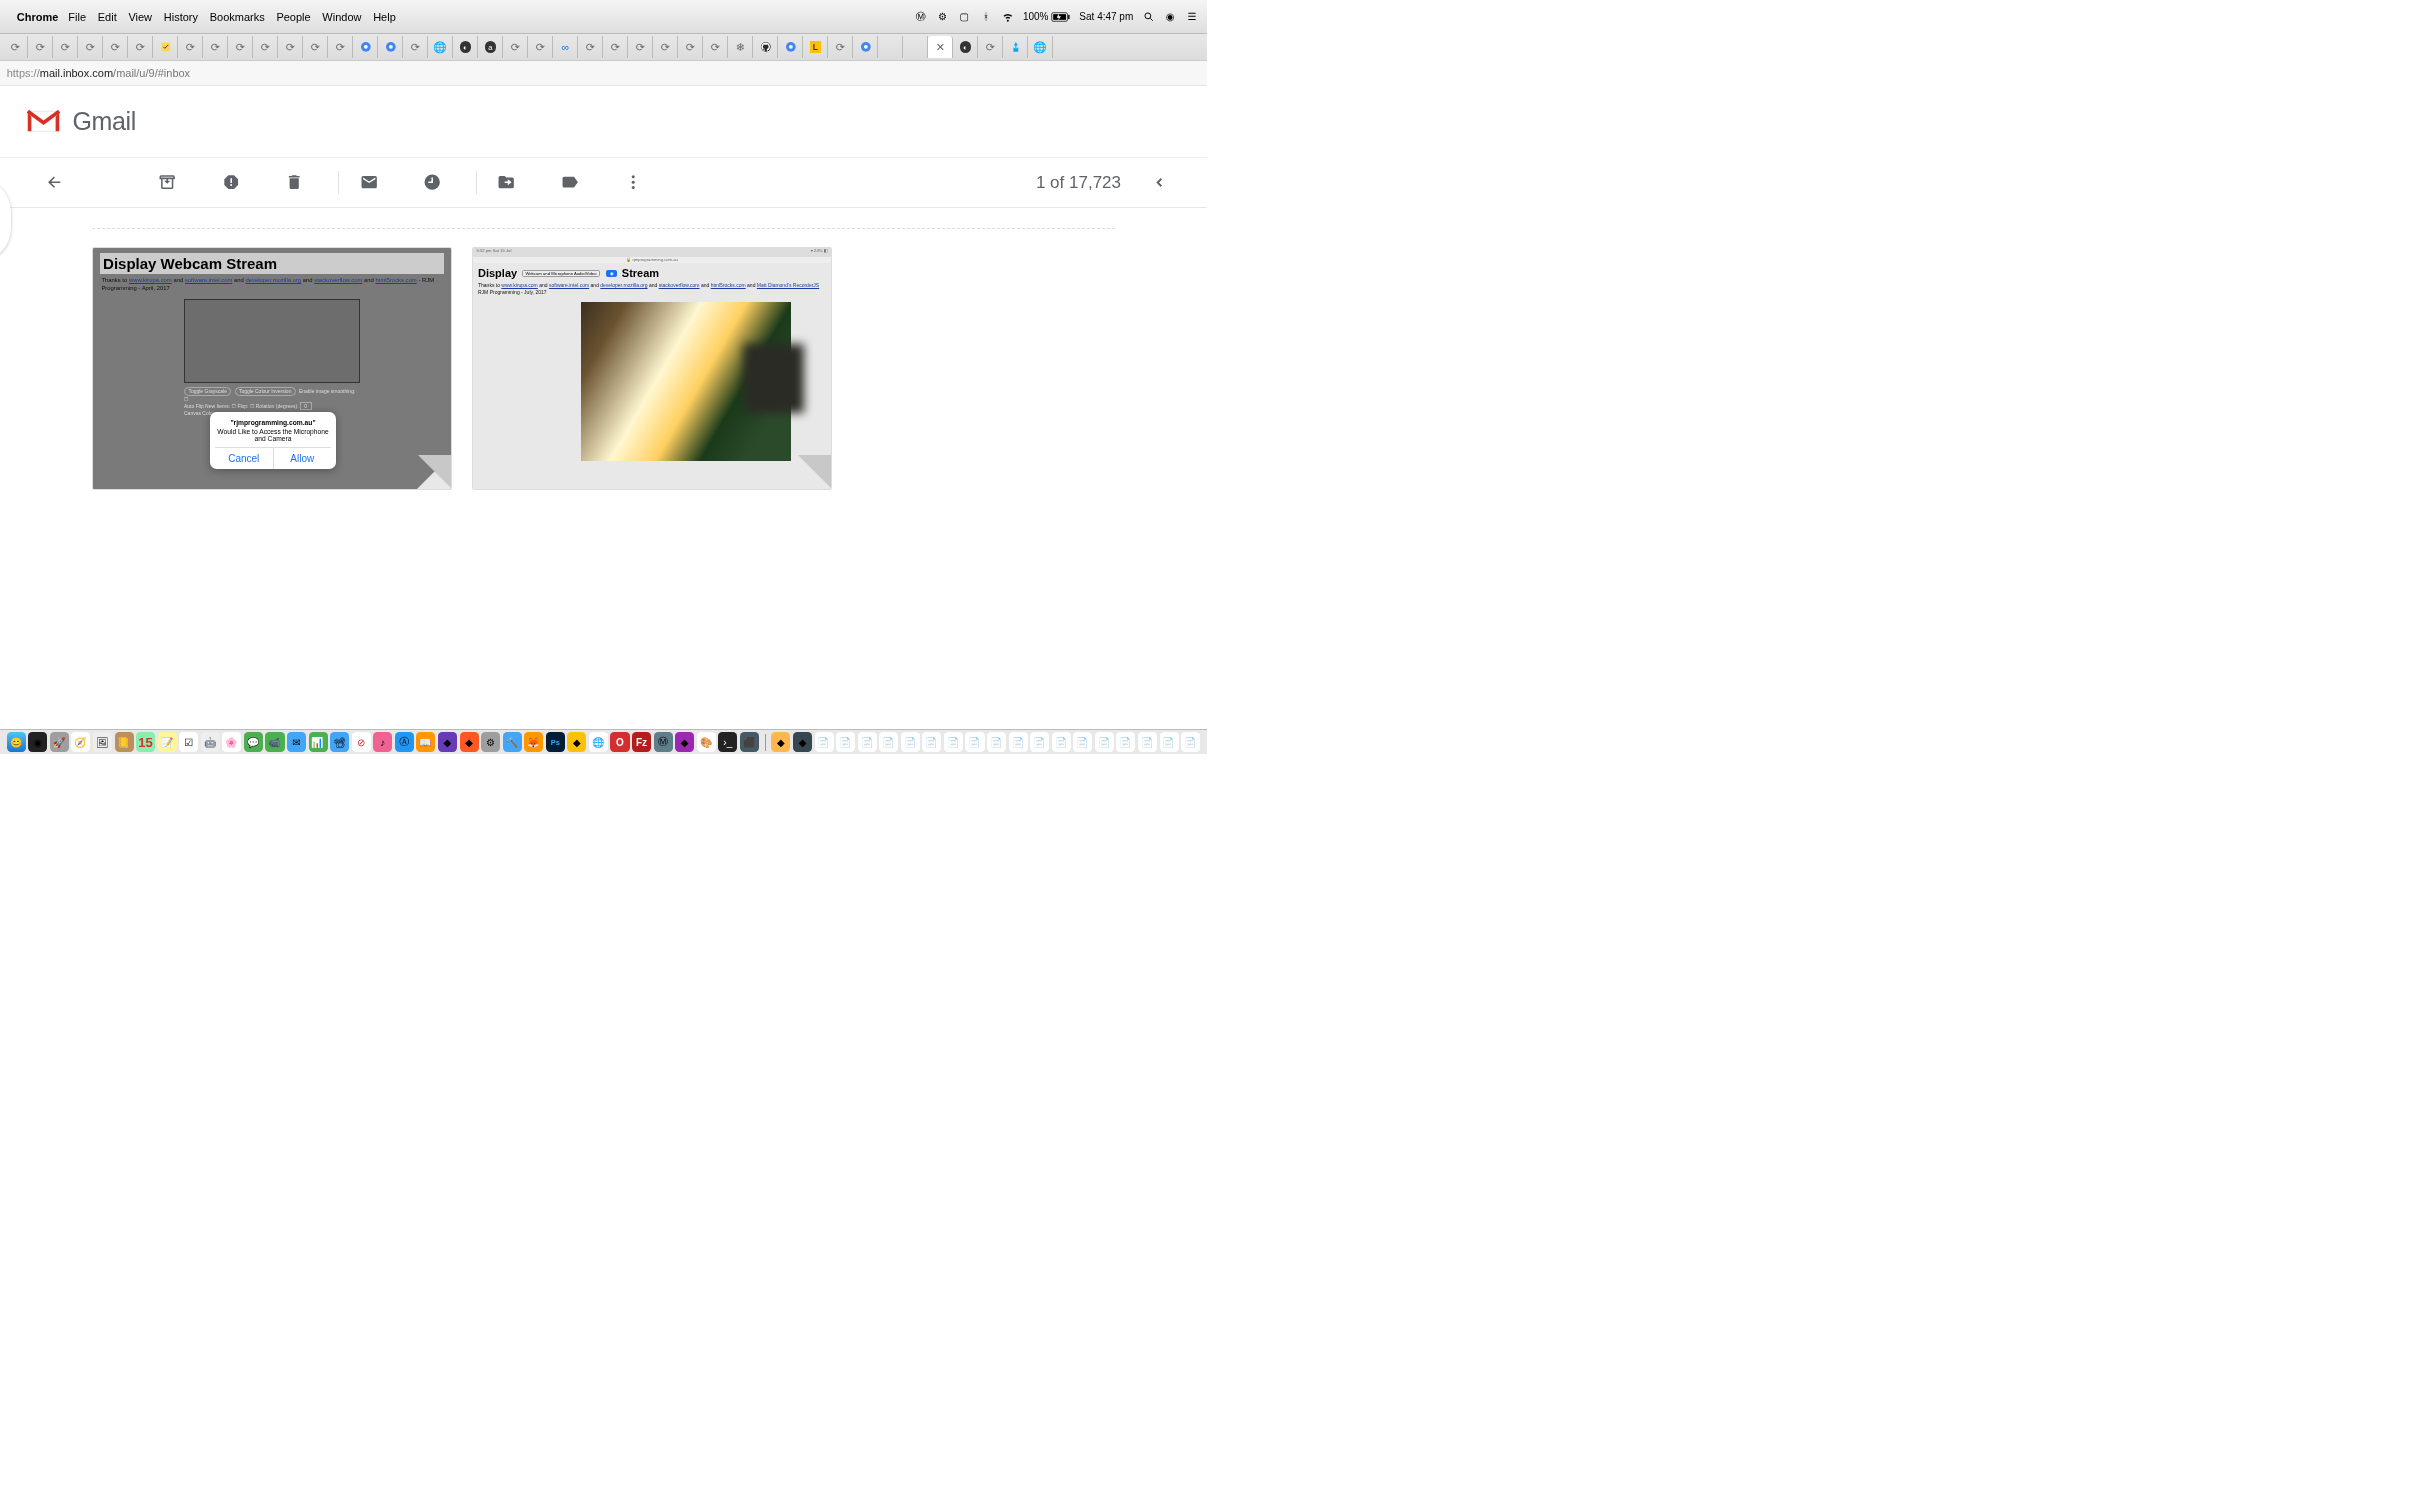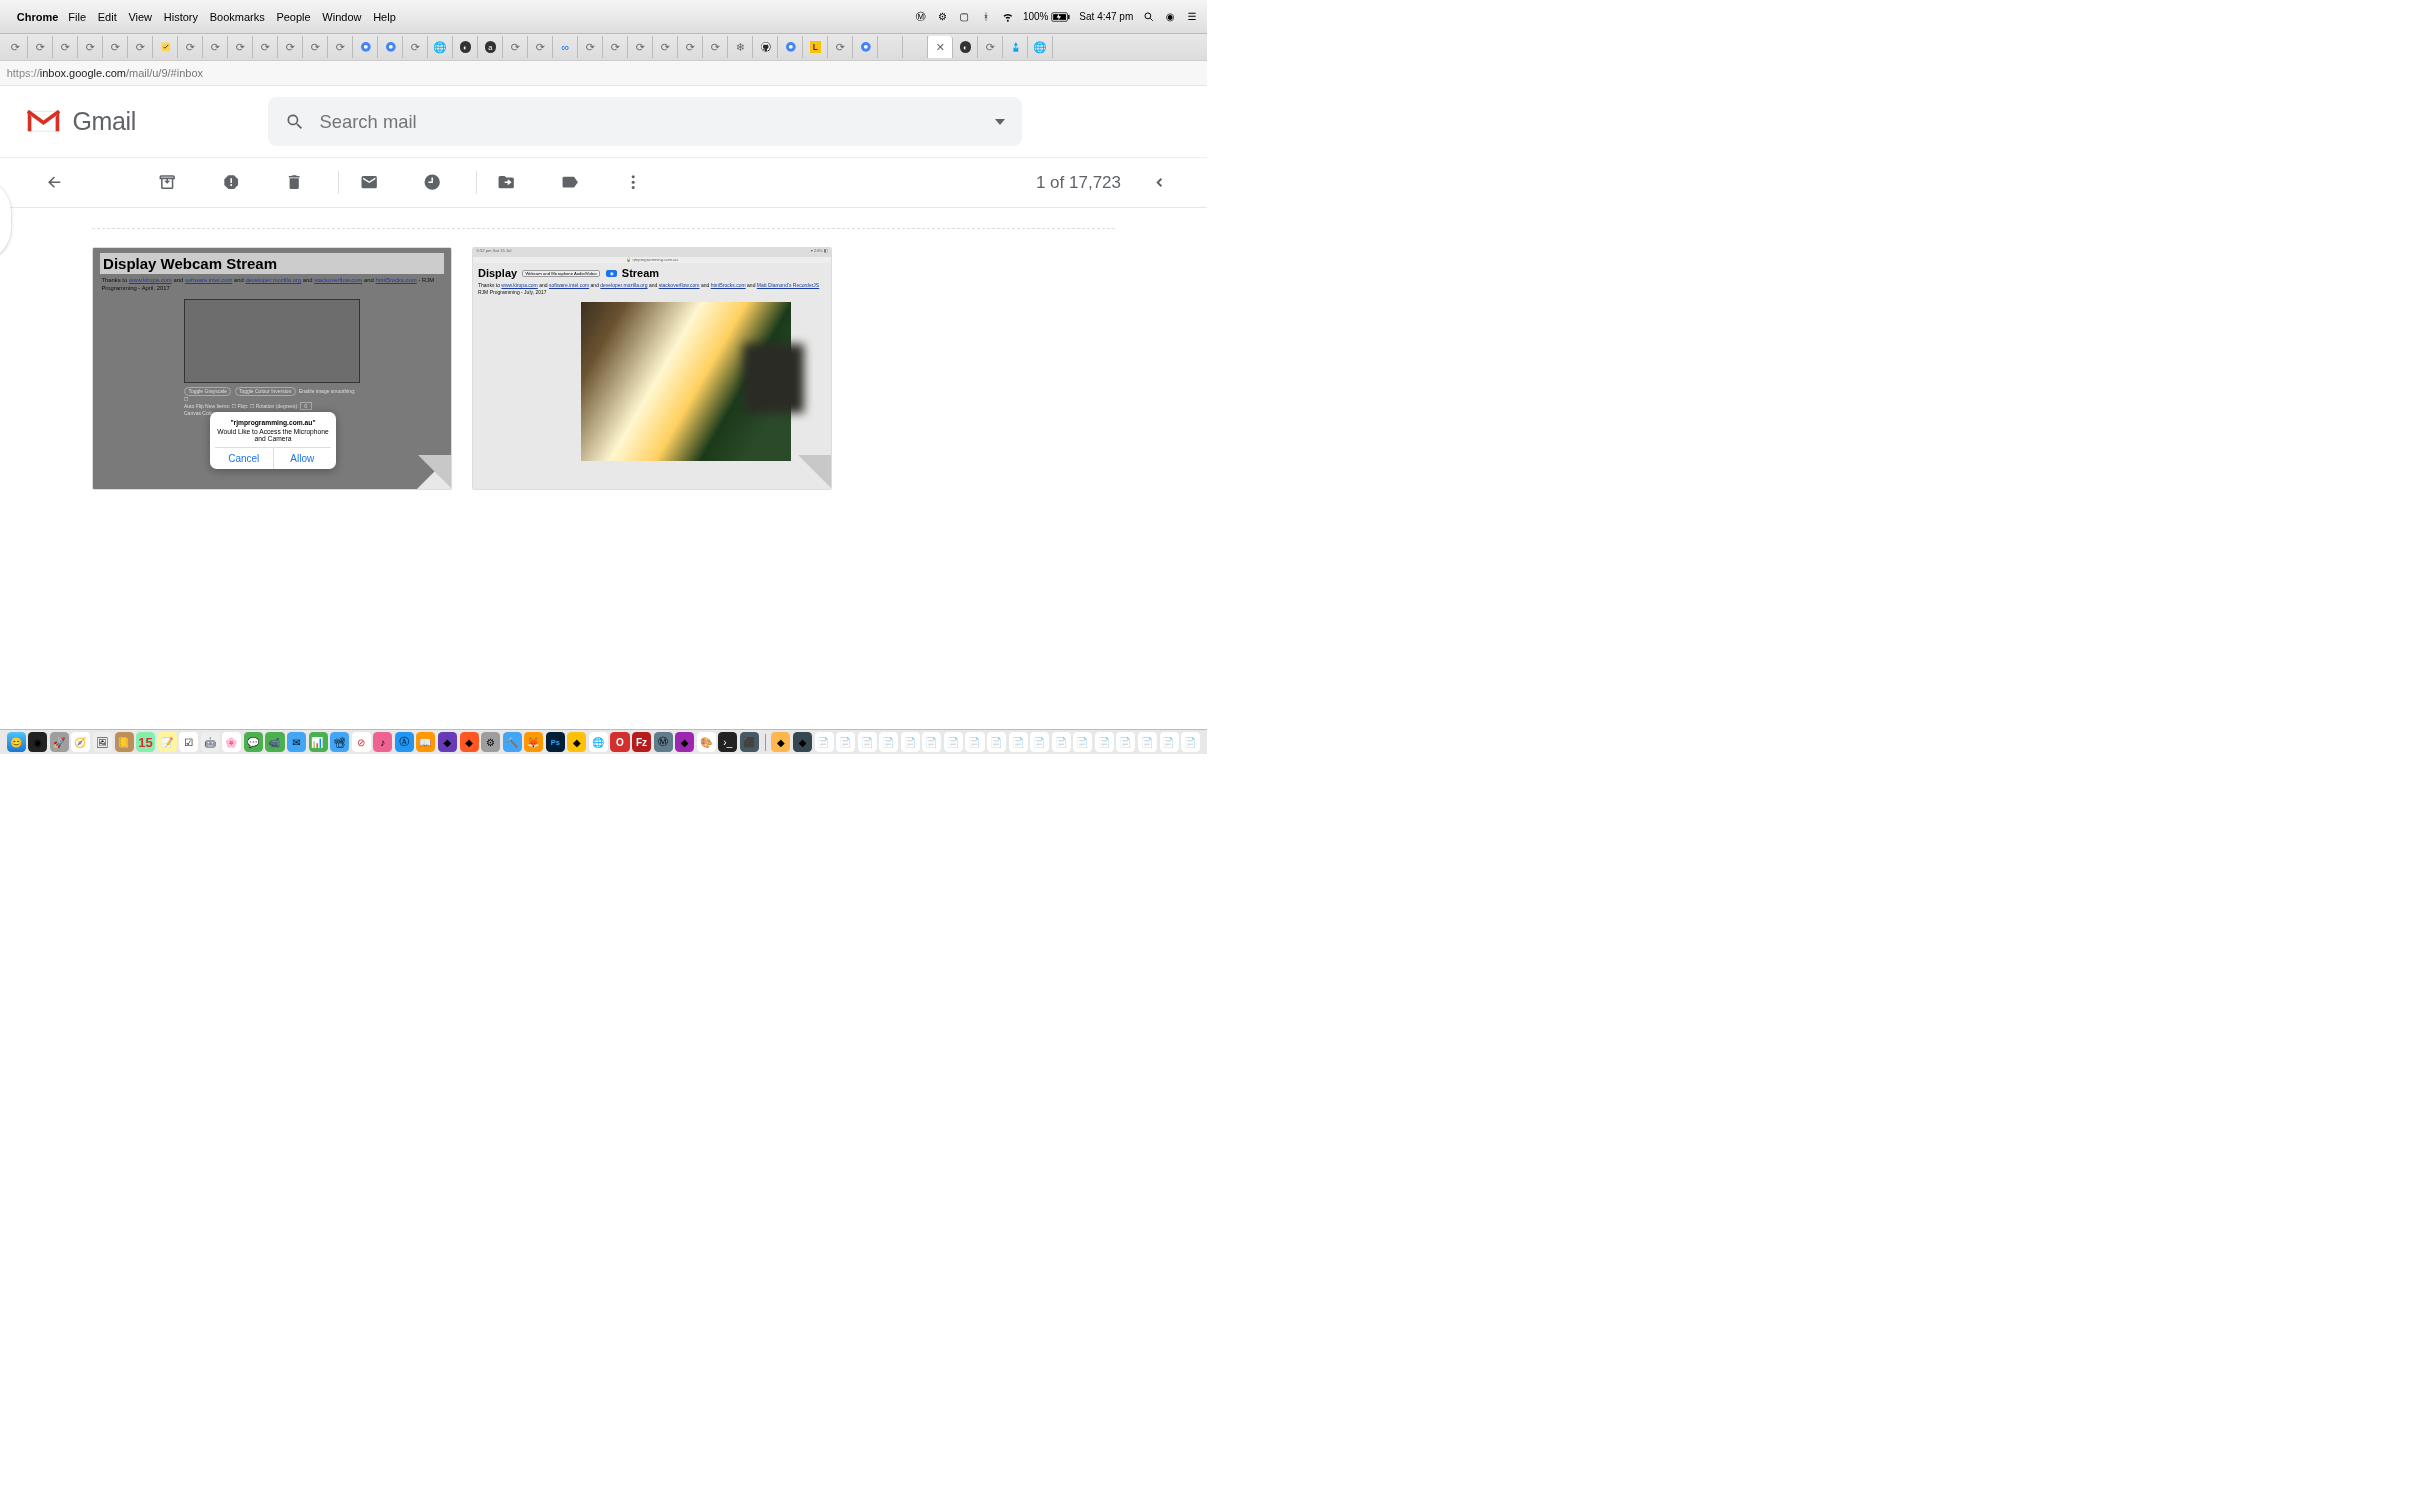--- a/index.html
+++ b/index.html
@@ -518,40 +518,33 @@
   <div class="tab">
       <svg width="11.7" height="11.7" viewBox="0 0 24 24">
         <path d="M12 2l4 7h-3v7l4-3v9H7v-9l4 3V9H8z" fill="#00aaf0"></path>
       </svg>
     </div>
   <div class="tab">🌐</div>
 </div>
 
 <div class="addressbar">
   <span style="color:#888">https://</span>
-    <span style="color:#222">inbox.google.com</span>
+    <span style="color:#222">mail.inbox.com</span>
     <span class="url-rest">/mail/u/9/#inbox</span>
 </div>
 
 <div class="gmail-header">
   <div class="gmail-logo">
     <svg viewBox="0 0 52 40">
       <path d="M4 6h44v28H4z" fill="#fff" stroke="#ddd"></path>
       <path d="M4 6l22 16L48 6" fill="none" stroke="#d93025" stroke-width="5"></path>
       <path d="M4 6v28h5V14" fill="#d93025"></path>
       <path d="M48 6v28h-5V14" fill="#d93025"></path>
     </svg>
     <span class="gmail-logo-text">Gmail</span>
-  </div>
-  <div class="searchbox">
-    <svg viewBox="0 0 24 24">
-        <path d="M15.5 14h-.8l-.3-.3a6.5 6.5 0 10-.7.7l.3.3v.8l5 5 1.5-1.5-5-5zm-6 0a4.5 4.5 0 110-9 4.5 4.5 0 010 9z"></path>
-      </svg>
-    <input type="text" placeholder="Search mail" style="">
-    <div class="dropdown-icon"></div>
   </div>
 </div>
 
 <div class="toolbar">
   <div class="tool-btn">
     <svg viewBox="0 0 24 24">
         <path d="M20 11H8l5-5-1.4-1.4L4 12l7.6 7.4L13 18l-5-5h12z"></path>
       </svg>
   </div>
   <div style="width:50px"></div>

